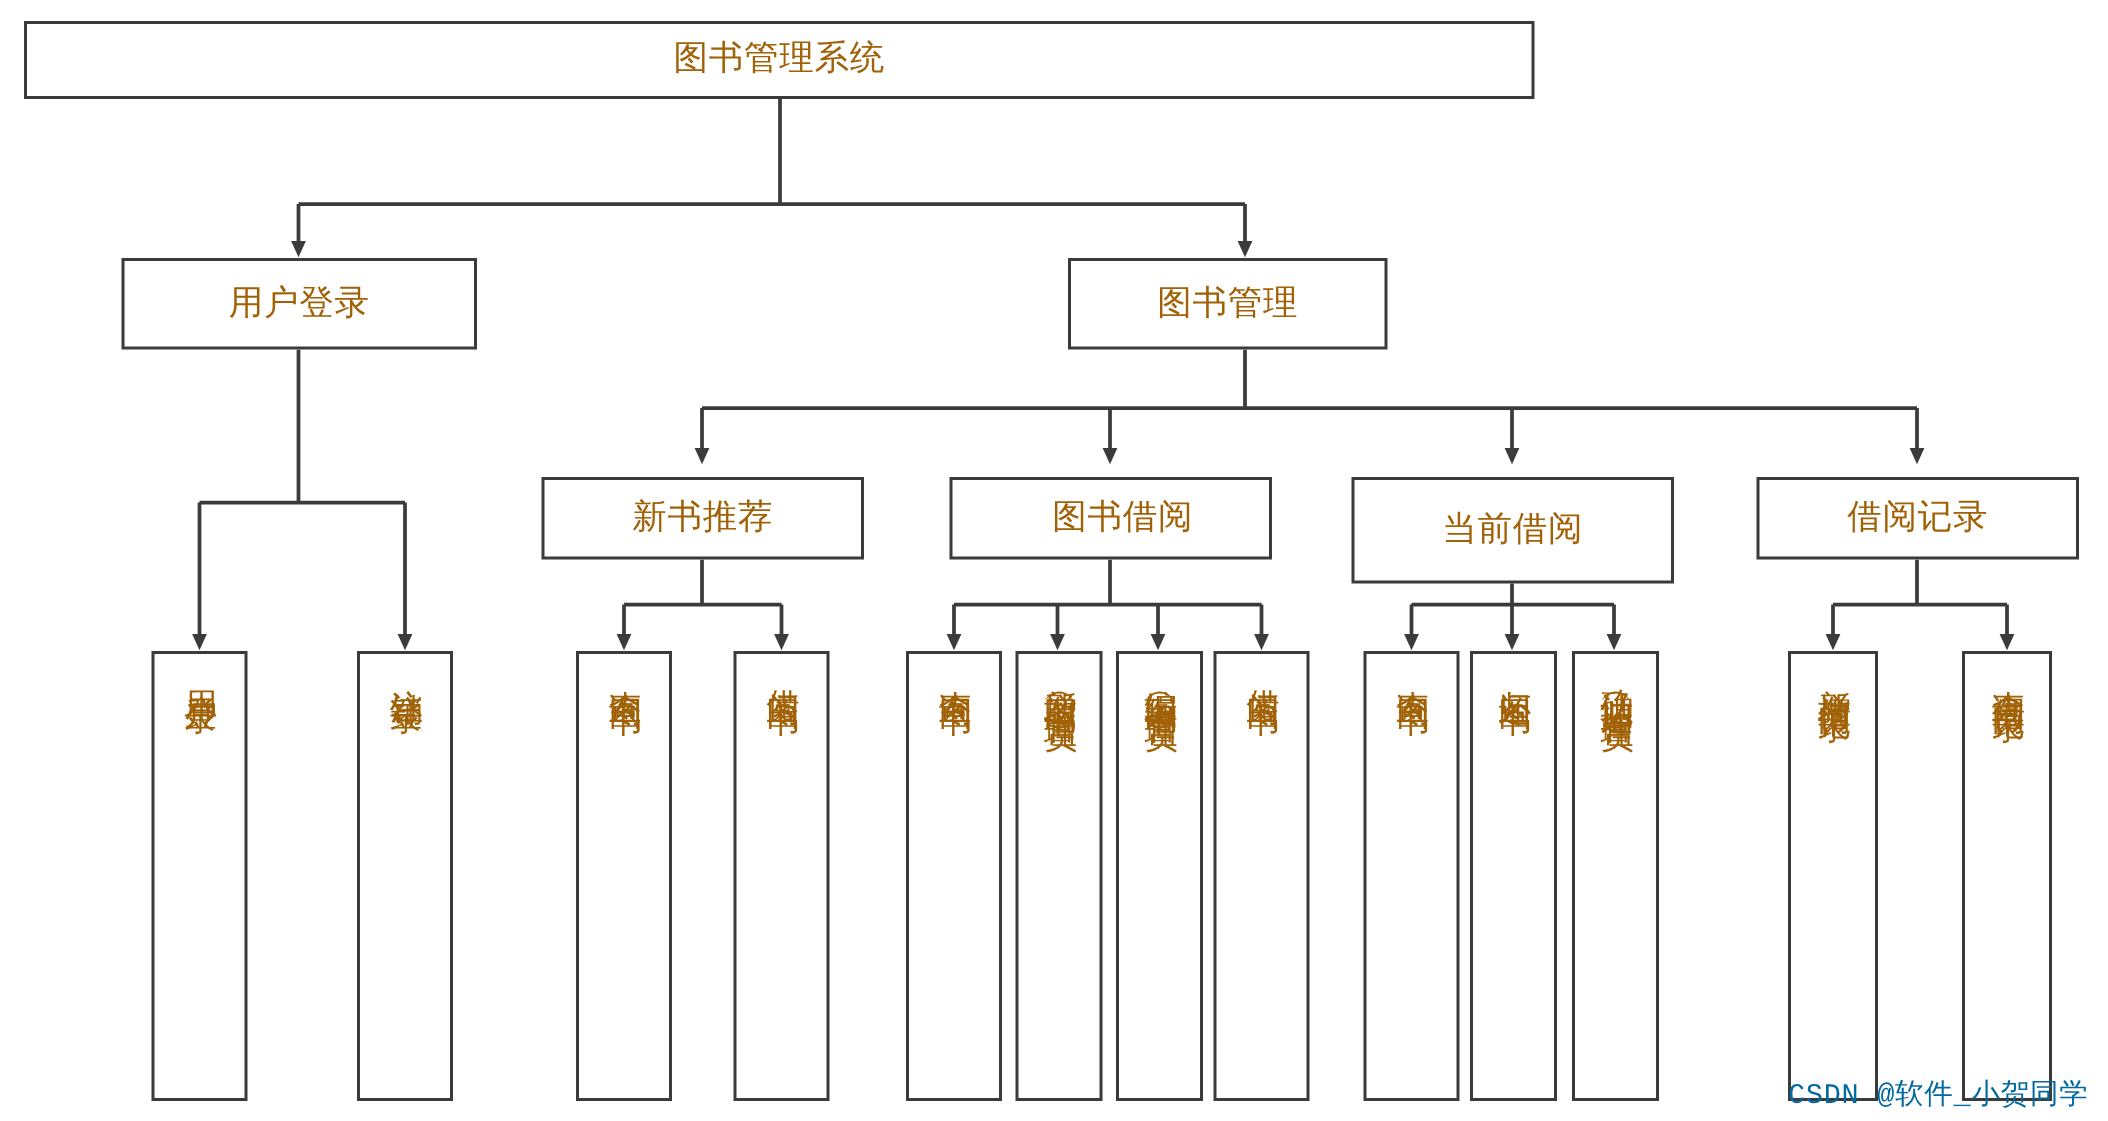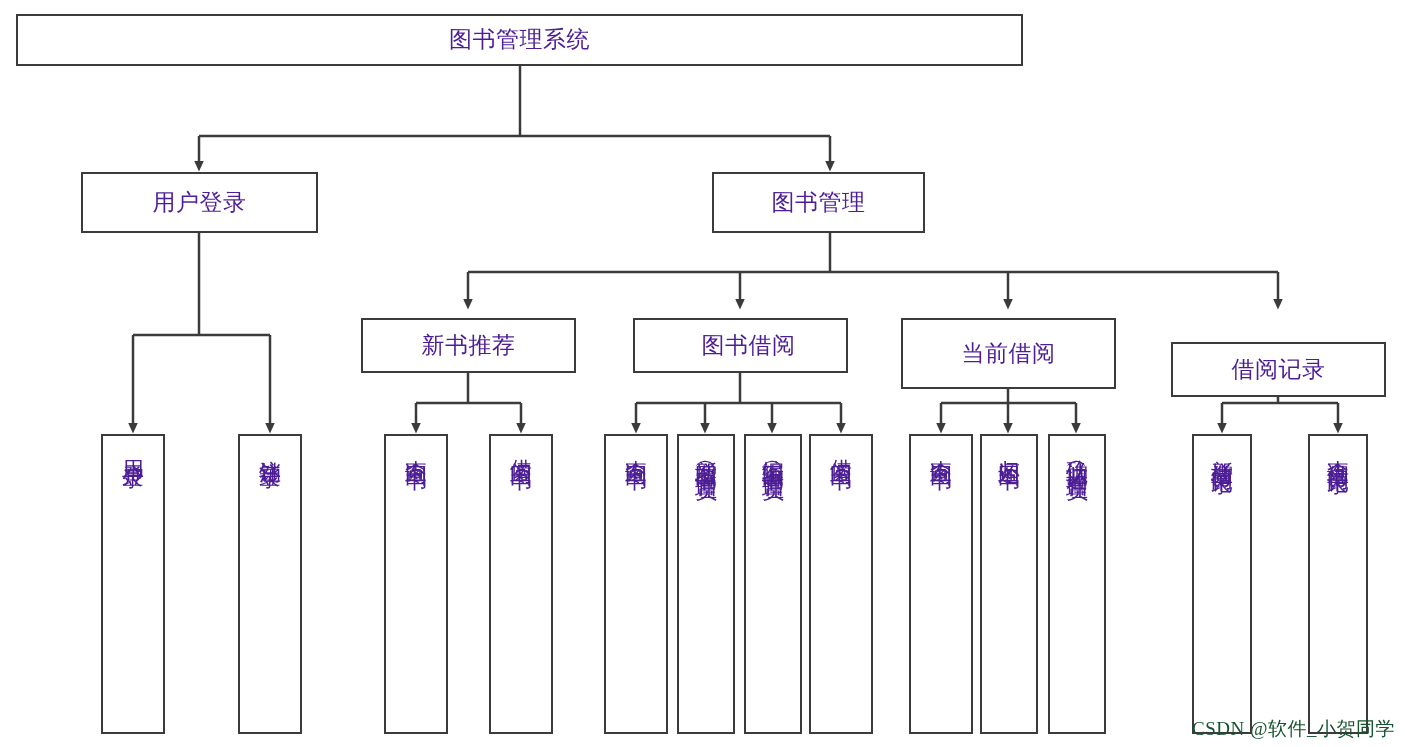--- a/index.html
+++ b/index.html
@@ -32,21 +32,21 @@
     background: #ffffff;
     display: flex;
     align-items: center;
     justify-content: center;
     color: #2b2b2b;
   }
   .node .lbl {
     display: block;
     text-align: center;
     line-height: 1.18;
-    color: #4c1d95;
+    color: #a16207;
   }
   
   .node.h .lbl {
     writing-mode: horizontal-tb;
     font-size: 23px;
     letter-spacing: 0.5px;
   }
   .node.root .lbl {
     font-size: 23px;
   }
@@ -59,25 +59,25 @@
   .node.v .lbl {
     writing-mode: vertical-rl;
     text-orientation: upright;
     font-size: 22px;
     letter-spacing: 3px;
     line-height: 1;
     white-space: nowrap;
   }
   .watermark {
     position: absolute;
-    color: #14532d;
+    color: #0369a1;
     font-size: 19px;
     letter-spacing: 0.5px;
     white-space: nowrap;
-    font-family: Liberation Serif, serif;
+    font-family: Liberation Mono, monospace;
   }
 </style>
 </head>
 <body>
 
 <div id="canvas">
 
   <svg class="edges" viewBox="0 0 1405 747">
     <defs>
       <marker id="arrow" markerWidth="12" markerHeight="12" refX="1.5" refY="5" orient="auto" markerUnits="userSpaceOnUse">
@@ -141,21 +141,21 @@
 
   <div class="node h" style="left:361px; top:318px; width:215px; height:55px;align-items:center;">
     <span class="lbl">新书推荐</span>
   </div>
   <div class="node h" style="left:633px; top:318px; width:215px; height:55px;padding-left:16px;">
     <span class="lbl">图书借阅</span>
   </div>
   <div class="node h" style="left:901px; top:318px; width:215px; height:71px;">
     <span class="lbl">当前借阅</span>
   </div>
-  <div class="node h" style="left:1171px; top:318px; width:215px; height:55px;margin-top:24px;">
+  <div class="node h" style="left:1171px; top:318px; width:215px; height:55px;">
     <span class="lbl">借阅记录</span>
   </div>
 
   <div class="node v" style="left:101px; top:434px; width:64px; height:300px;">
     <span class="lbl">用户登录</span>
   </div>
   <div class="node v" style="left:238px; top:434px; width:64px; height:300px;">
     <span class="lbl">注销登录</span>
   </div>
 

